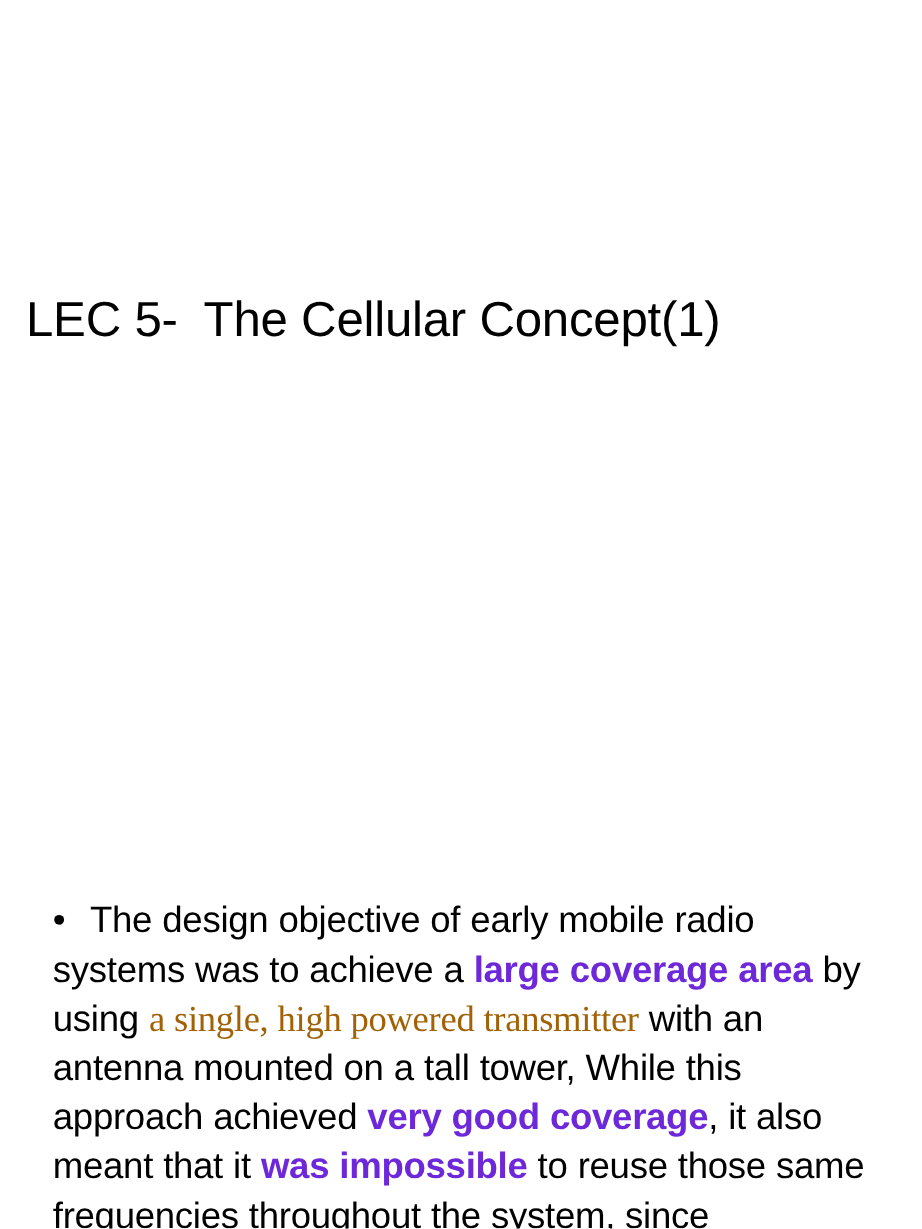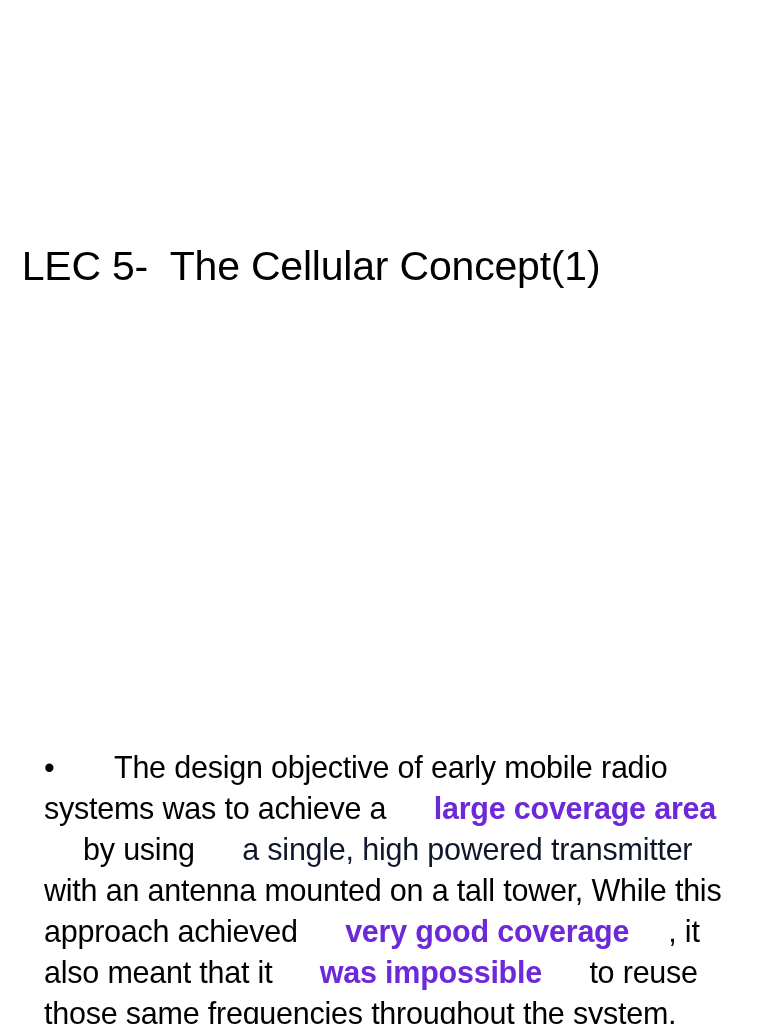--- a/index.html
+++ b/index.html
@@ -68,31 +68,31 @@
     top: 0px;
     width: 22px;
     font-size: 30.5px;
     line-height: 41px;
     color: #000000;
     text-indent: 0;
   }
 
   .run {
     white-space: normal;
-    margin-left: 39px;
   }
 
   .blue-bold {
     color: #6d28d9;
     font-weight: 700;
   }
 
   .blue-regular {
-    color: #0f172a;
+    color: #a16207;
     font-weight: 400;
+    font-family: Liberation Serif, serif;
   }
 </style>
 </head>
 <body>
 
 <div id="slide">
 
   <div id="title-block">
     <h1 id="slide-title">LEC 5-  The Cellular Concept(1)</h1>
   </div>

